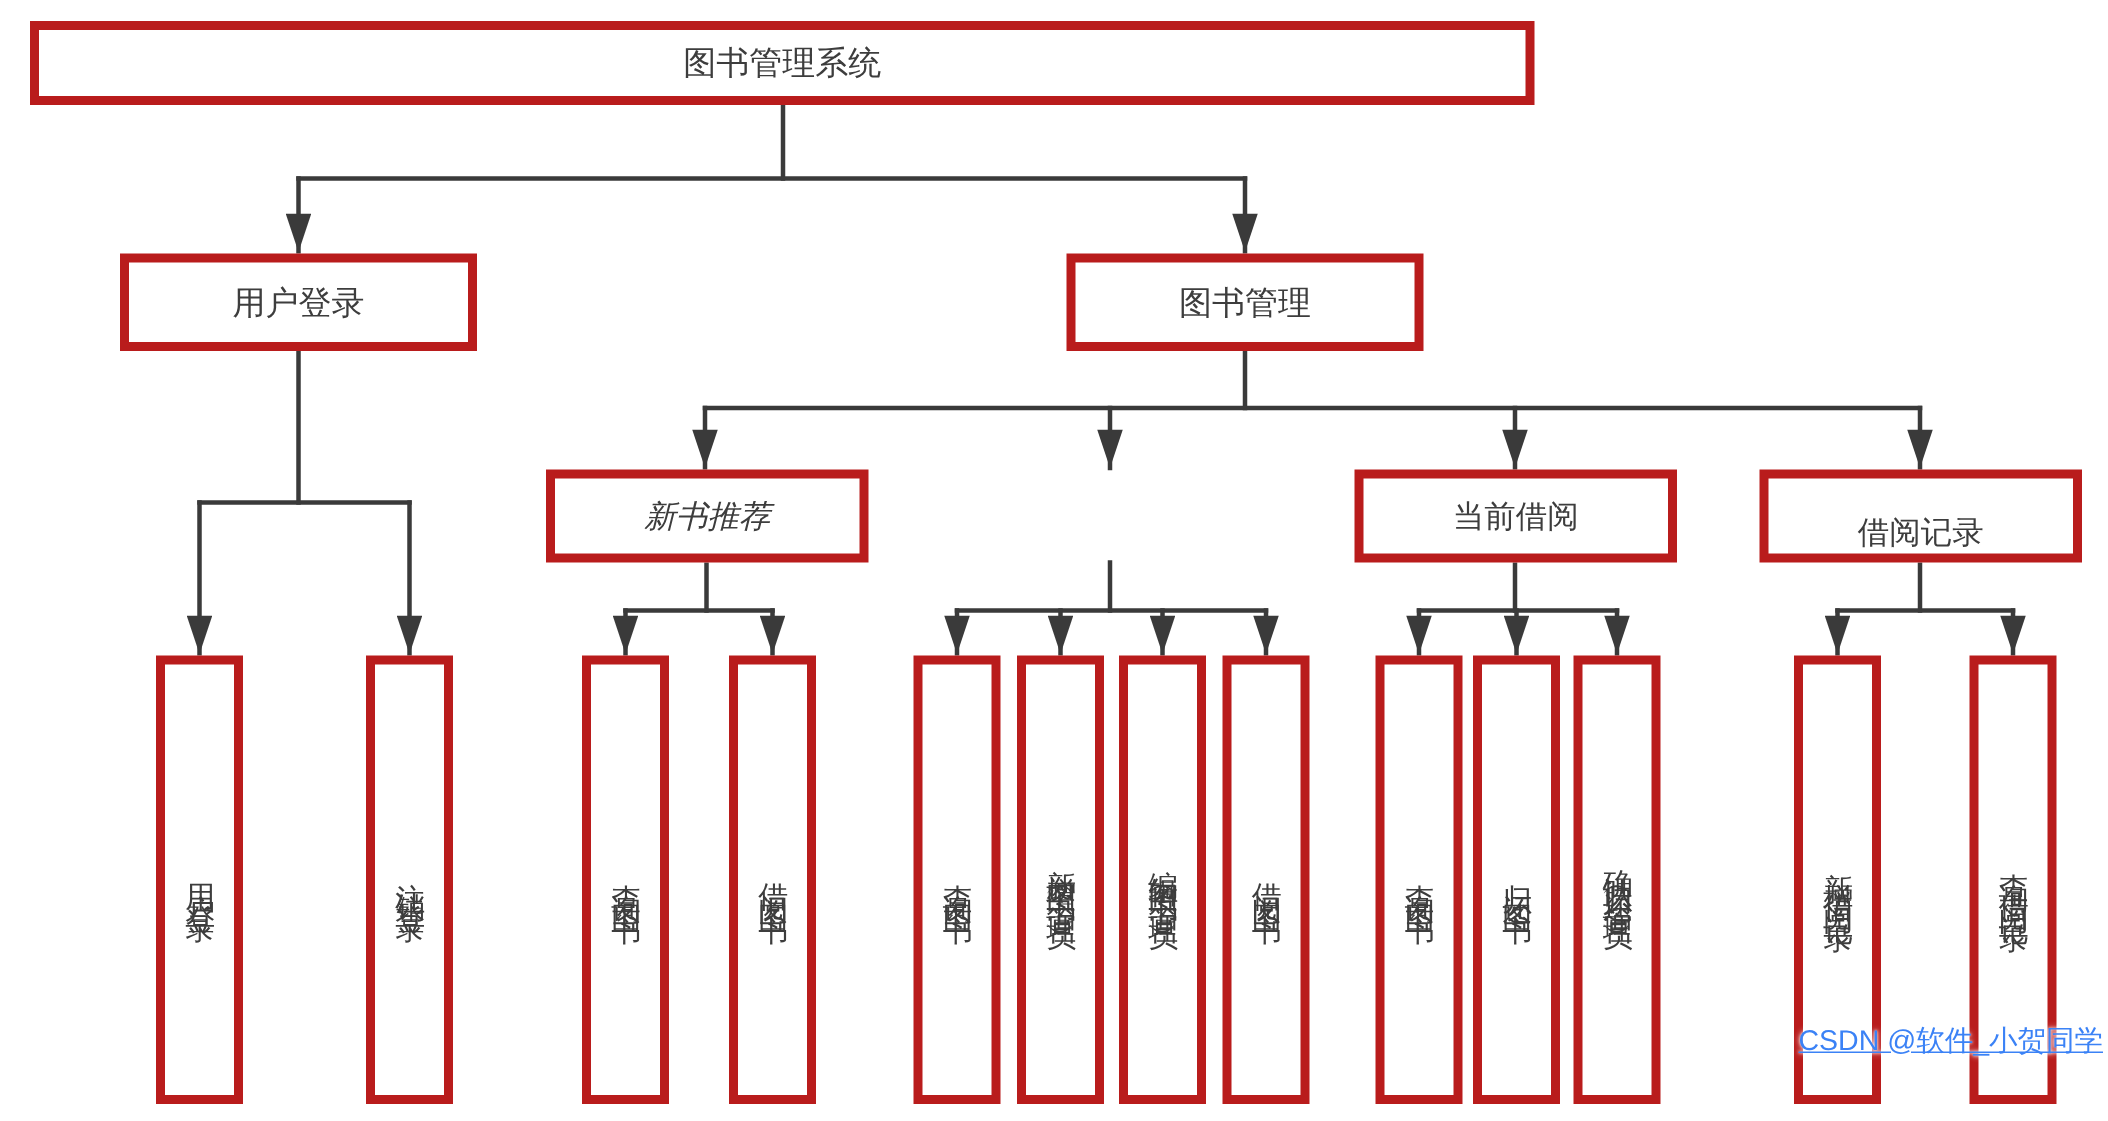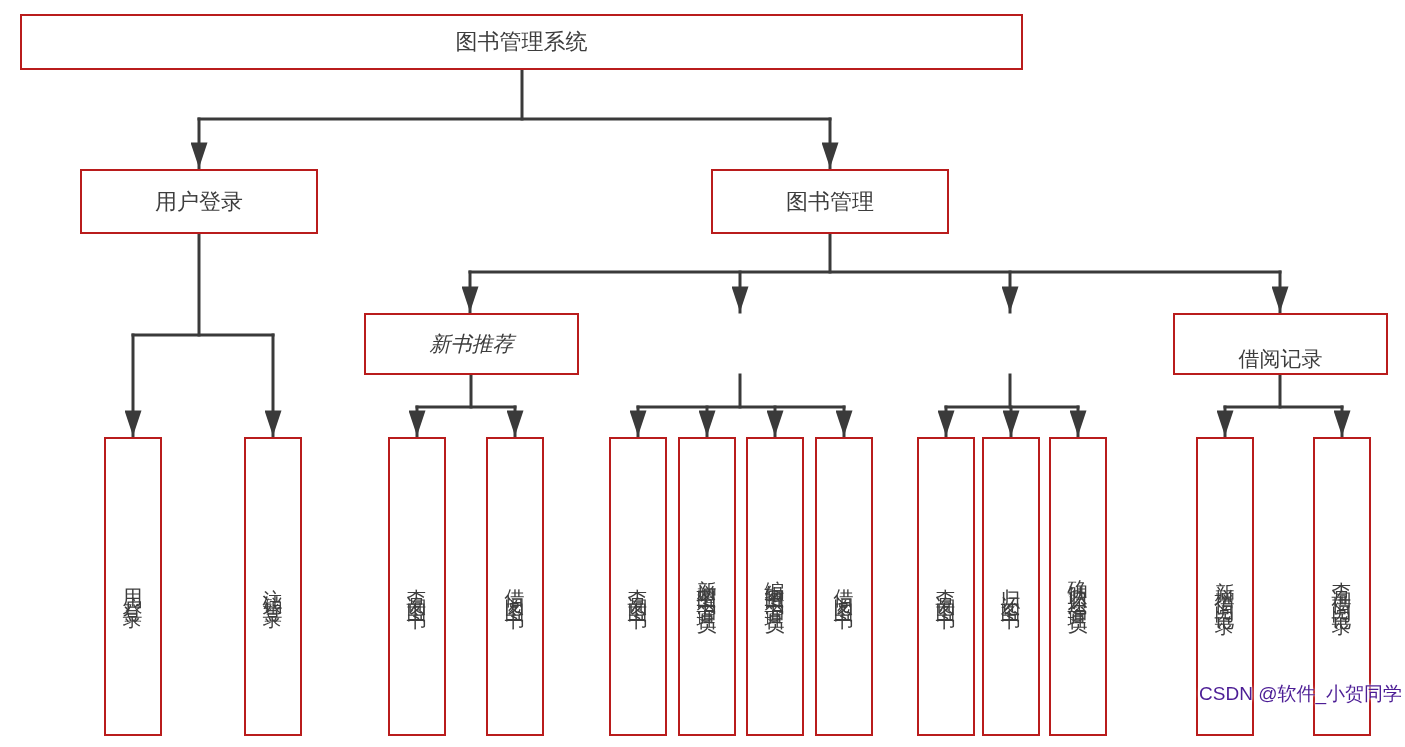--- a/index.html
+++ b/index.html
@@ -8,21 +8,21 @@
     position:relative;
     width:1405px;height:747px;
     background:#ffffff;
     font-family:"Liberation Sans","DejaVu Sans",sans-serif;
     overflow:hidden;
   }
   .wires{position:absolute;left:0;top:0;z-index:1;}
   .node{
     position:absolute;
     background:#ffffff;
-    border:2px solid #b91c1c;
+    border:6px solid #b91c1c;
     display:flex;align-items:center;justify-content:center;
     color:#3d3d3d;
     z-index:2;
   }
   .node.root{left:20px;top:14px;width:1003px;height:56px;font-size:22px;}
   .node.lvl2{width:238px;height:65px;font-size:22px;}
   .node.lvl3{width:215px;height:62px;font-size:21px;}
   .node.leaf{width:58px;top:437px;height:299px;}
   .leaf .vtxt{
     writing-mode:vertical-rl;
@@ -32,23 +32,24 @@
     color:#3d3d3d;
     line-height:1;
     white-space:nowrap;
   }
   .leaf.long .vtxt{letter-spacing:5px;}
   .watermark{
     position:absolute;
     right:3px;top:681px;
     z-index:5;
     font-size:19px;
-    color:#4c1d95;
+    color:#3b82f6;
     text-shadow:0 0 2px #ffffff,0 0 4px #ffffff;
     white-space:nowrap;
+    text-decoration:underline;
   }
 </style>
 </head>
 <body>
 
 <div class="canvas">
 
   <svg class="wires" width="1405" height="747" viewBox="0 0 1405 747">
     <defs>
       <marker id="arrow" viewBox="0 0 12 8" refX="12" refY="4" markerWidth="26" markerHeight="17" markerUnits="userSpaceOnUse" orient="auto">
@@ -106,20 +107,23 @@
   <div class="node lvl2" style="left:80px;top:169px;">
     <span>用户登录</span>
   </div>
   <div class="node lvl2" style="left:711px;top:169px;">
     <span>图书管理</span>
   </div>
 
   <div class="node lvl3" style="left:364px;top:313px;font-style:italic;">
     <span>新书推荐</span>
   </div>
+  <div class="node lvl3" style="left:903px;top:313px;">
+    <span>当前借阅</span>
+  </div>
   <div class="node lvl3" style="left:1173px;top:313px;align-items:flex-end;">
     <span>借阅记录</span>
   </div>
 
   <div class="node leaf" style="left:104px;">
     <span class="vtxt">用户登录</span>
   </div>
   <div class="node leaf" style="left:244px;">
     <span class="vtxt">注销登录</span>
   </div>

